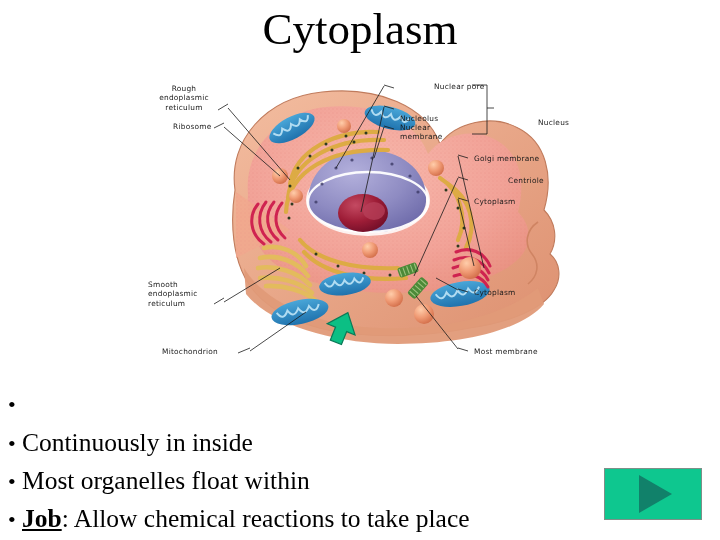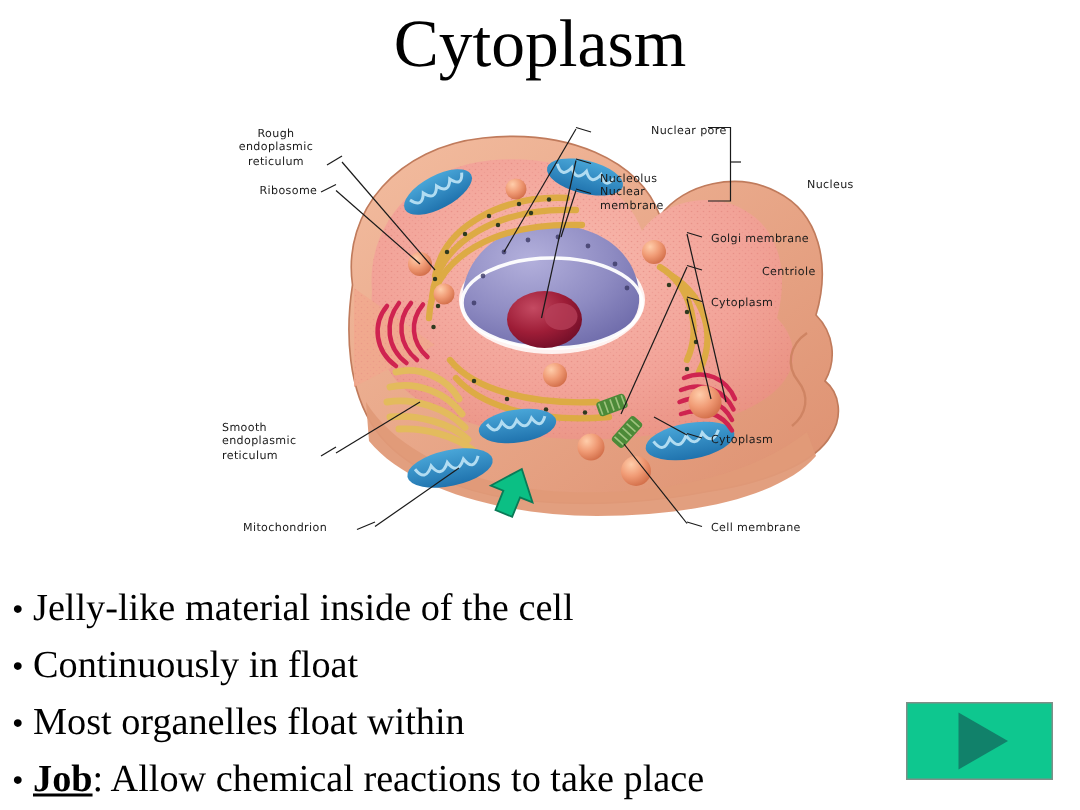--- a/index.html
+++ b/index.html
@@ -335,21 +335,21 @@
   <div class="diag-label right" style="left:260px; top:10px;  width:72px;margin-left:34px;">Nuclear pore</div>
   <div class="diag-label right" style="left:260px; top:42px;  width:72px;">Nucleolus</div>
   <div class="diag-label right" style="left:260px; top:51px;  width:66px;">Nuclear
 membrane</div>
   <div class="diag-label right" style="left:357px; top:46px;  width:54px;padding-left:41px;">Nucleus</div>
 
   <div class="diag-label right" style="left:334px; top:82px;  width:92px;">Golgi membrane</div>
   <div class="diag-label right" style="left:334px; top:104px; width:72px;margin-left:34px;">Centriole</div>
   <div class="diag-label right" style="left:334px; top:125px; width:72px;">Cytoplasm</div>
   <div class="diag-label right" style="left:334px; top:216px; width:72px;">Cytoplasm</div>
-  <div class="diag-label right" style="left:334px; top:275px; width:86px;">Cell membrane</div>
+  <div class="diag-label right" style="left:334px; top:275px; width:86px;">Most membrane</div>
 
   <svg style="position:absolute;left:0;top:0;pointer-events:none;" width="460" height="300">
     <g stroke="#1a1a1a" stroke-width="0.8" fill="none">
 
       <path d="M78,38 L88,32"></path>
       <path d="M88,36 L150,108"></path>
       <path d="M74,56 L84,51"></path>
       <path d="M84,55 L140,104"></path>
       <path d="M74,232 L84,226"></path>
       <path d="M84,230 L140,196"></path>
@@ -379,26 +379,25 @@
       <path d="M328,279 L318,276"></path>
       <path d="M318,277 L276,224"></path>
     </g>
   </svg>
 </div>
 
 <div id="bullet-list">
 
   <div class="bullet-row">
     <span class="bullet-dot">•</span>
-    <span class="bullet-text">Jelly-like material inside of the cell</span>
   </div>
 
   <div class="bullet-row">
     <span class="bullet-dot">•</span>
-    <span class="bullet-text">Continuously in float</span>
+    <span class="bullet-text">Continuously in inside</span>
   </div>
 
   <div class="bullet-row">
     <span class="bullet-dot">•</span>
     <span class="bullet-text">Most organelles float within</span>
   </div>
 
   <div class="bullet-row">
     <span class="bullet-dot">•</span>
     <span class="bullet-text"><b>Job</b><span>: Allow chemical reactions to take place</span></span>

